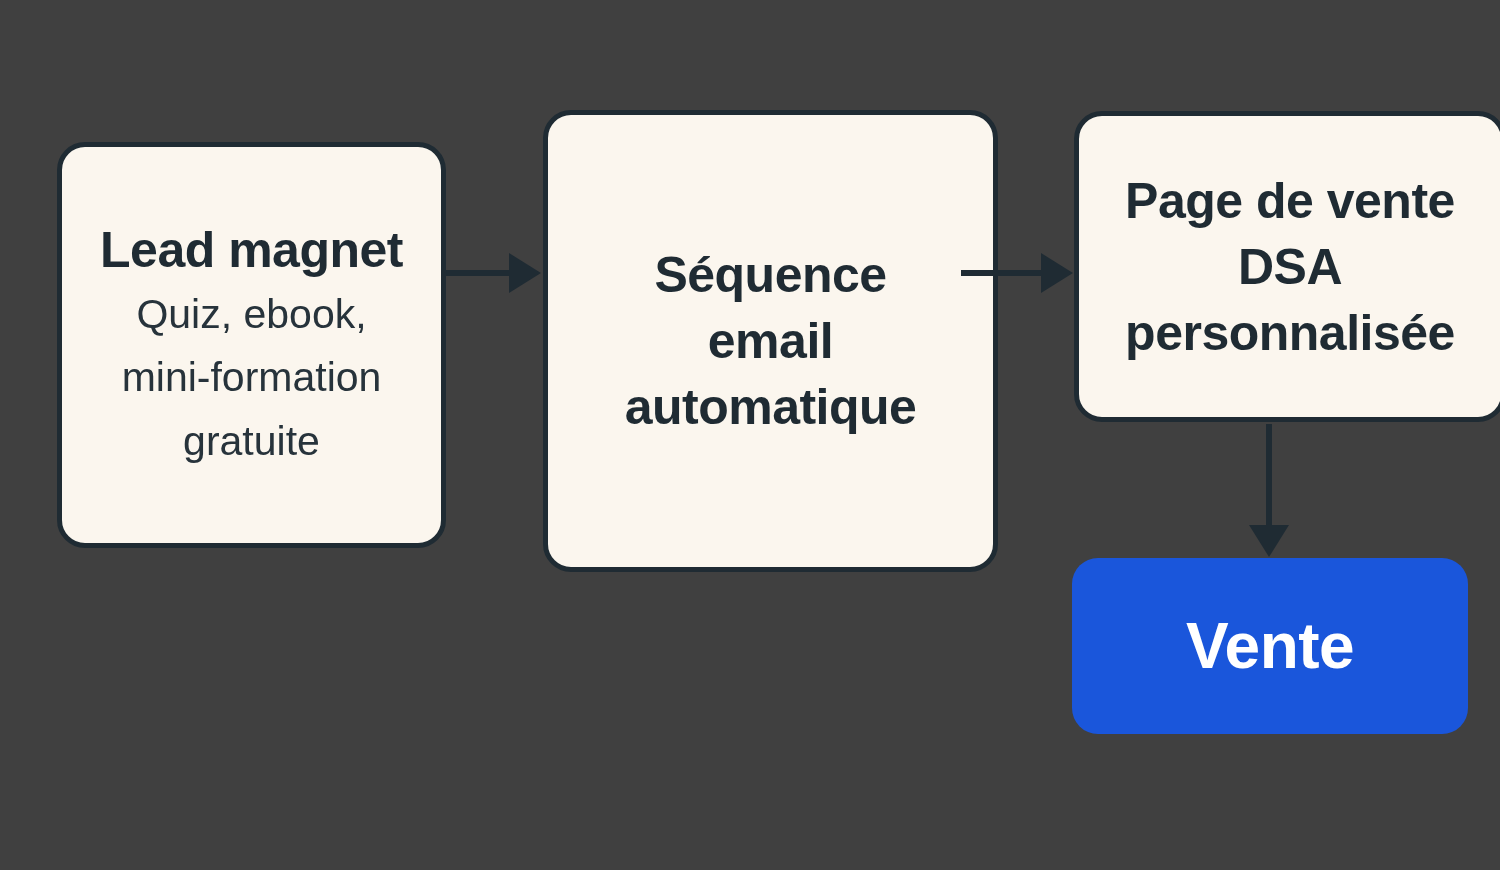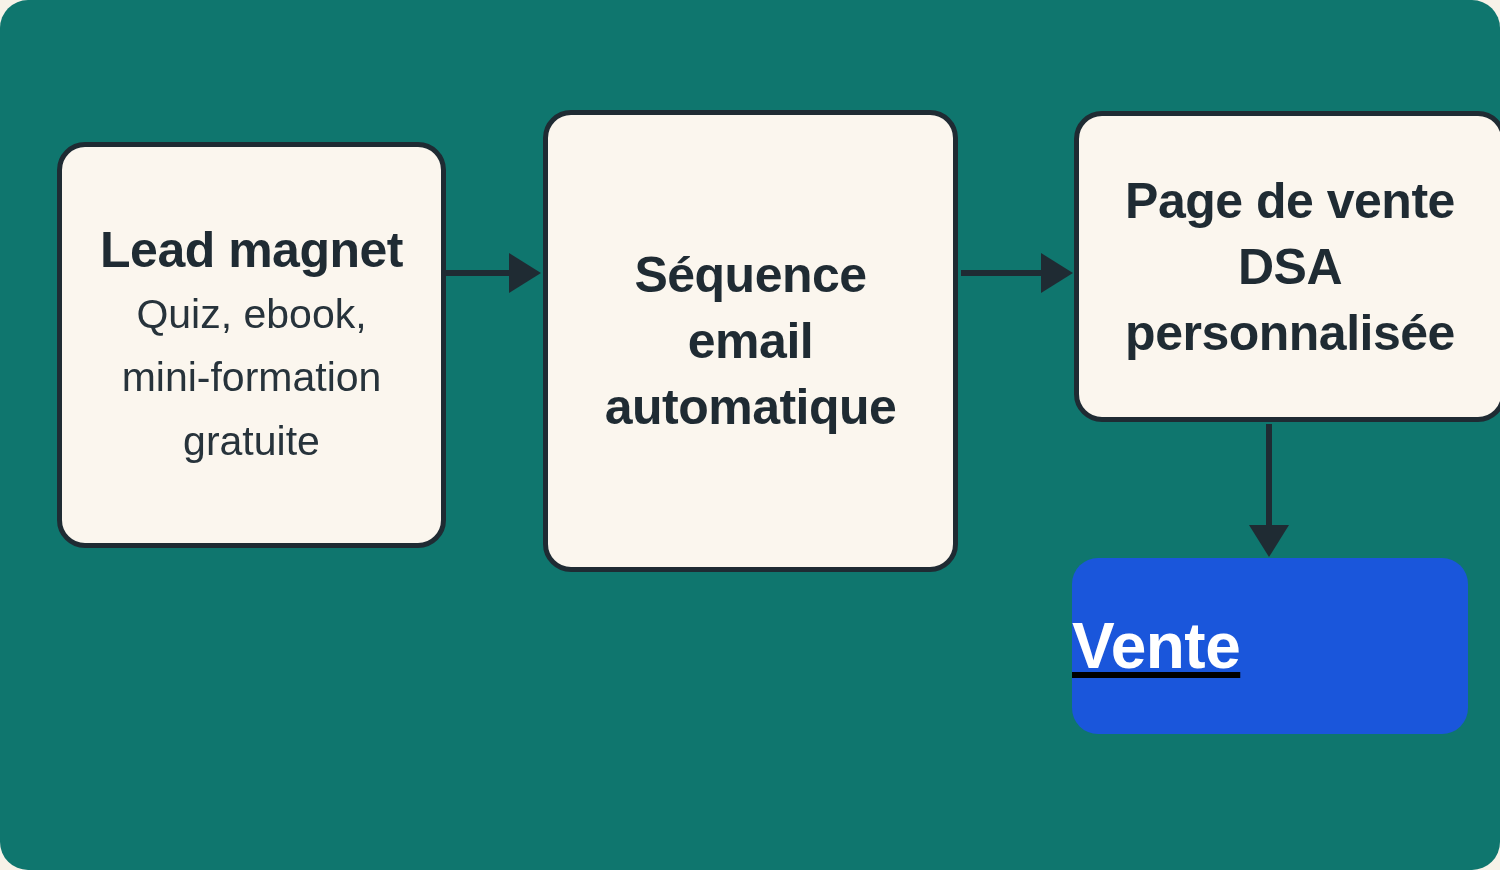--- a/index.html
+++ b/index.html
@@ -5,23 +5,22 @@
   html, body {
     margin: 0;
     padding: 0;
     background: #F7F2E8;
     font-family: "Liberation Sans", sans-serif;
   }
   .stage {
     position: relative;
     width: 1500px;
     height: 870px;
-    background: #0f766e;
+    background: #404040;
     overflow: hidden;
-    border-radius: 28px;
   }
   .node {
     position: absolute;
     box-sizing: border-box;
     background: #FBF6EE;
     border: 5px solid #1F2B33;
     border-radius: 28px;
     display: flex;
     flex-direction: column;
     align-items: center;
@@ -44,21 +43,21 @@
     white-space: pre-line;
   }
   .node-accent {
     position: absolute;
     box-sizing: border-box;
     background: #1A56DB;
     border: none;
     border-radius: 26px;
     display: flex;
     align-items: center;
-    text-decoration: underline;
+    justify-content: center;
   }
   .accent-label {
     font-weight: 700;
     font-size: 64px;
     color: #FFFFFF;
     letter-spacing: -0.5px;
   }
   
   .arrow-h {
     position: absolute;
@@ -91,21 +90,21 @@
   }
   .arrow-v .head {
     width: 0;
     height: 0;
     border-left: 20px solid transparent;
     border-right: 20px solid transparent;
     border-top: 32px solid #1F2B33;
   }
   
   #node-lead      { left: 57px;   top: 142px; width: 389px; height: 406px; }
-  #node-email     { left: 543px;  top: 110px; width: 415px; height: 462px; }
+  #node-email     { left: 543px;  top: 110px; width: 455px; height: 462px; }
   #node-salespage { left: 1074px; top: 111px; width: 432px; height: 311px; }
   #node-sale      { left: 1072px; top: 558px; width: 396px; height: 176px; }
   #arrow-1 { left: 446px;  top: 253px; width: 95px;  height: 40px; }
   #arrow-2 { left: 961px;  top: 253px; width: 112px; height: 40px; }
   #arrow-3 { left: 1249px; top: 424px; width: 40px;  height: 133px; }
 </style>
 </head>
 <body>
 
 <div class="stage">

